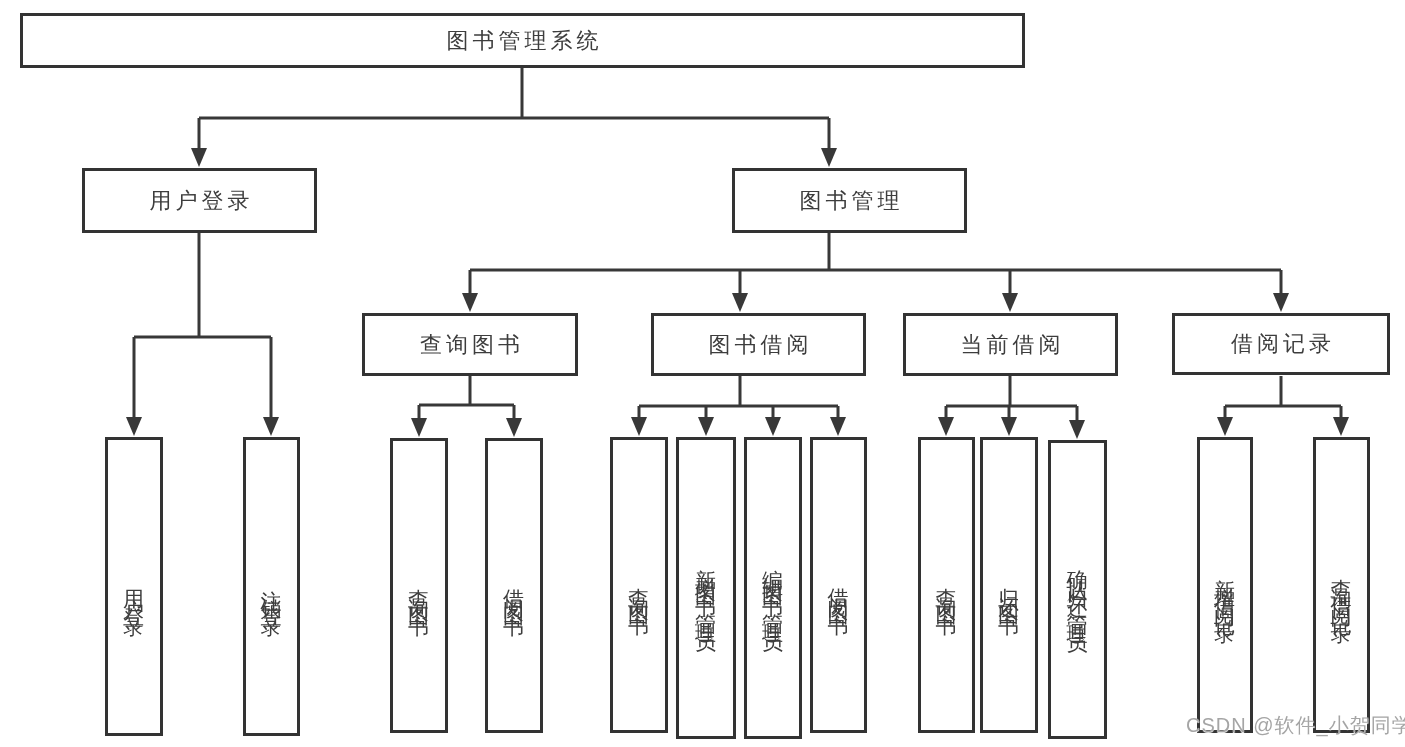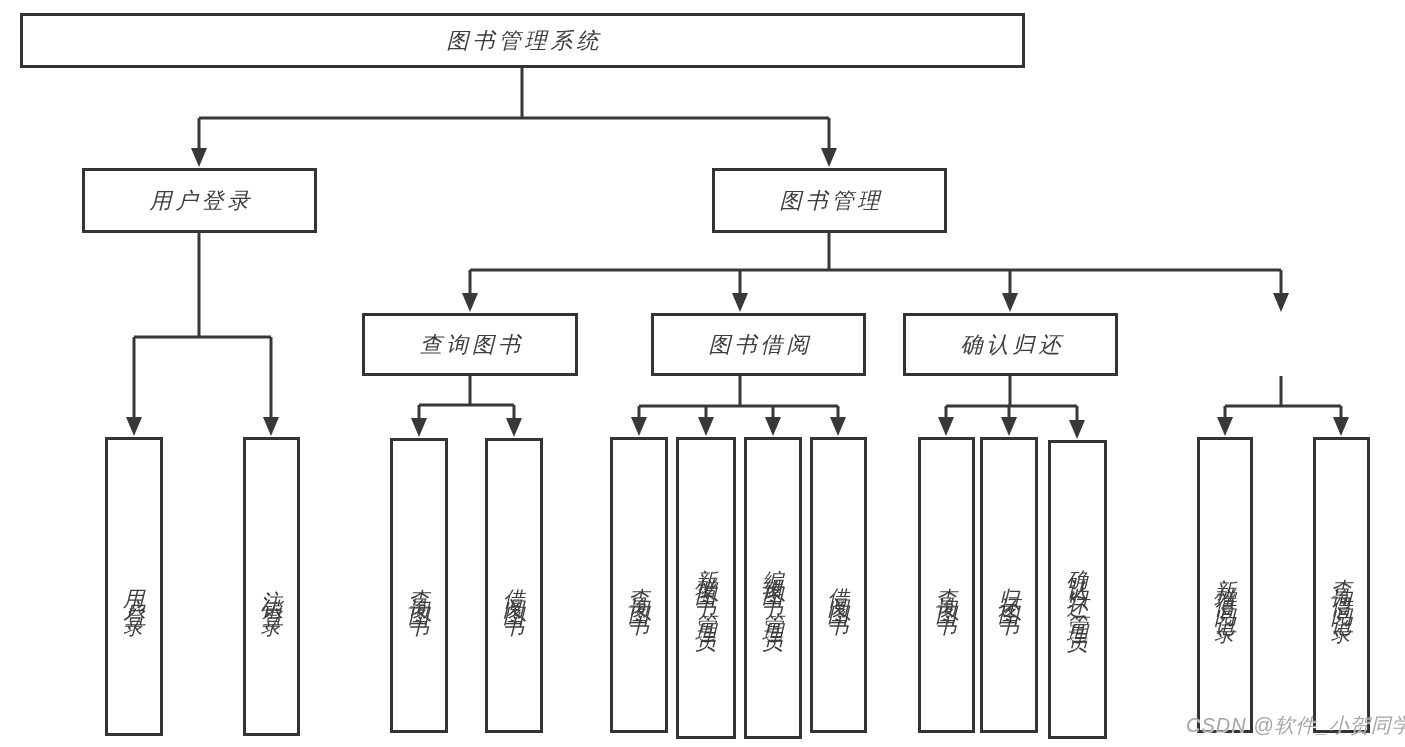--- a/index.html
+++ b/index.html
@@ -1,19 +1,18 @@
 <!DOCTYPE html>
 <html><head>
 <meta charset="utf-8">
 <style>
   html,body{margin:0;padding:0;background:#ffffff;}
   .canvas{
     position:relative;width:1405px;height:747px;background:#ffffff;overflow:hidden;
     font-family:"Liberation Sans","DejaVu Sans",sans-serif;
-    font-style:italic;
   }
   .canvas svg{position:absolute;left:0;top:0;width:1405px;height:747px;}
   .lines path{stroke:#383838;stroke-width:3;fill:none;}
   .arrows polygon{fill:#383838;stroke:none;}
   .node{
     position:absolute;background:#ffffff;border:3px solid #333333;box-sizing:border-box;
     display:flex;align-items:center;justify-content:center;color:#3d3d3d;
   }
   .node.h{font-size:22px;letter-spacing:4px;}
   .node.h span{transform:translateX(2px);white-space:nowrap;}
@@ -65,32 +64,35 @@
     </g>
   </svg>
 
   <div class="node h" style="left:20px;top:13px;width:1005px;height:55px;">
     <span>图书管理系统</span>
   </div>
 
   <div class="node h" style="left:82px;top:168px;width:235px;height:65px;">
     <span>用户登录</span>
   </div>
-  <div class="node h" style="left:712px;top:168px;width:235px;height:65px;">
+  <div class="node h" style="left:732px;top:168px;width:235px;height:65px;">
     <span>图书管理</span>
   </div>
 
   <div class="node h" style="left:362px;top:313px;width:216px;height:63px;">
     <span>查询图书</span>
   </div>
   <div class="node h" style="left:633px;top:313px;width:215px;height:63px;margin-left:18px;">
     <span>图书借阅</span>
   </div>
   <div class="node h" style="left:903px;top:313px;width:215px;height:63px;">
-    <span>确认归还</span>
+    <span>当前借阅</span>
+  </div>
+  <div class="node h" style="left:1172px;top:313px;width:218px;height:62px;">
+    <span>借阅记录</span>
   </div>
 
   <div class="node v" style="left:105px;top:437px;width:58px;height:299px;">
     <span>用户登录</span>
   </div>
   <div class="node v" style="left:243px;top:437px;width:57px;height:299px;">
     <span>注销登录</span>
   </div>
 
   <div class="node v" style="left:390px;top:438px;width:58px;height:295px;">

